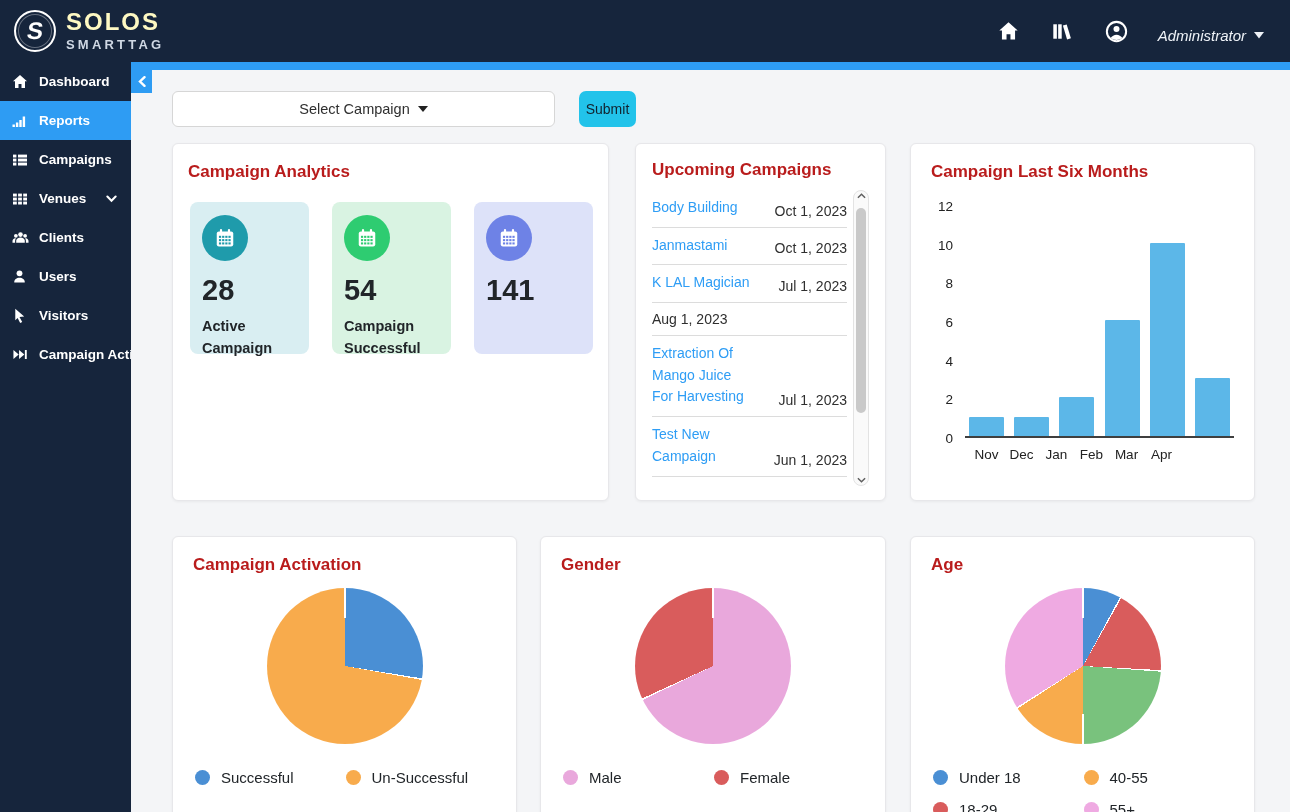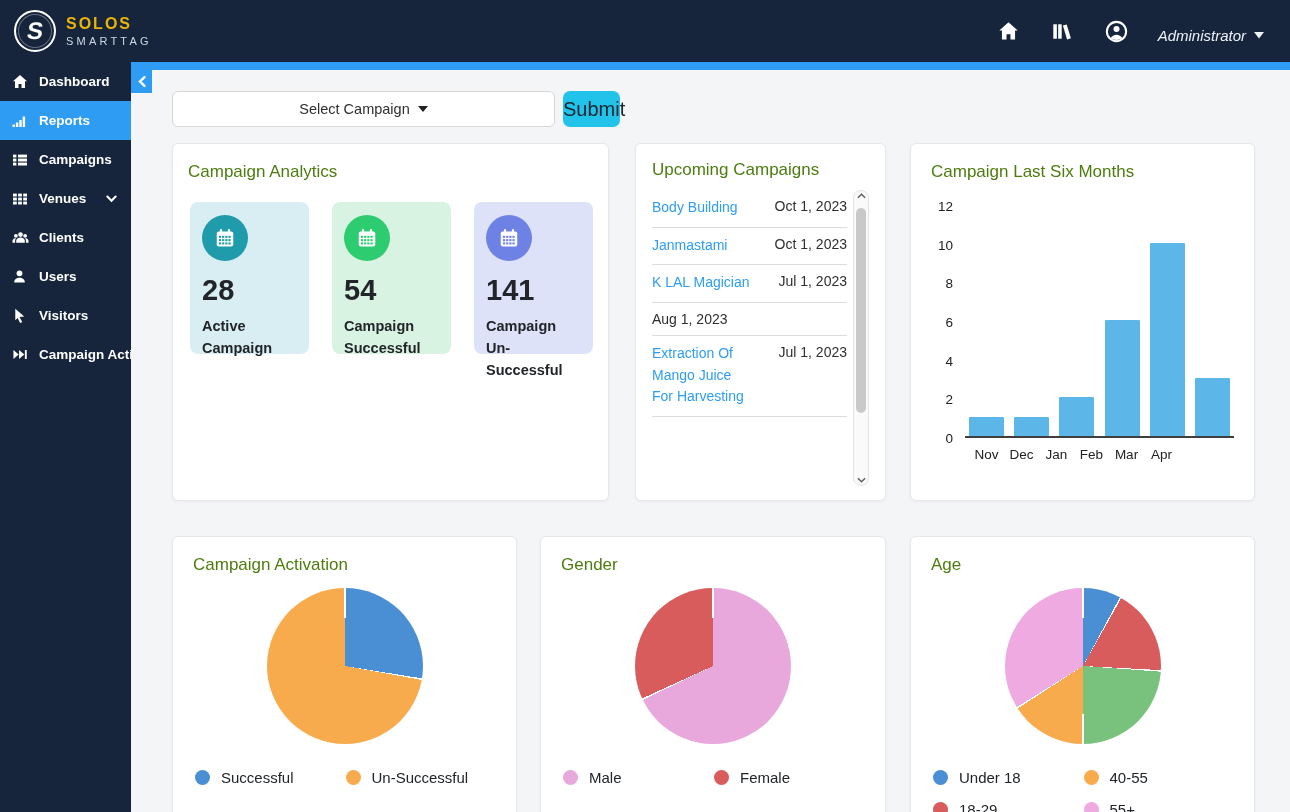--- a/index.html
+++ b/index.html
@@ -7,68 +7,68 @@
               font-family:"Liberation Sans", sans-serif; color:#24292e; position:relative; }
 
   
   .navbar { position:absolute; top:0; left:0; width:1290px; height:62px; background:#16253c;
             display:flex; align-items:center; justify-content:space-between; padding:0 26px 0 14px; z-index:30; }
   .brand { display:flex; align-items:center; gap:10px; }
   .brand-circle { width:42px; height:42px; border:2px solid #fff; border-radius:50%;
                   display:flex; align-items:center; justify-content:center;
                   box-shadow:inset 0 0 0 2px #16253c, inset 0 0 0 3px #ffffff55; }
   .brand-circle span { color:#fff; font-size:24px; font-weight:800; transform:skewX(-8deg); }
-  .brand-name { color:#eab308; font-size:16px; font-weight:800; letter-spacing:2px; line-height:1; }
-  .brand-sub  { color:#cfd8e4; font-size:11px; font-weight:400; letter-spacing:3.2px; margin-top:3px; }
+  .brand-name { color:#fef9c3; font-size:24px; font-weight:800; letter-spacing:2px; line-height:1; }
+  .brand-sub  { color:#cfd8e4; font-size:13px; font-weight:700; letter-spacing:3.2px; margin-top:3px; }
   .nav-right { display:flex; align-items:flex-end; gap:28px;font-style:italic; }
   .nav-icon-btn { width:26px; height:26px; display:flex; align-items:center; justify-content:center; cursor:pointer; }
   .admin-dd { display:flex; align-items:center; gap:8px; color:#eef2f7; font-size:15px; cursor:pointer; }
 
   
   .sidebar { position:absolute; top:62px; left:0; width:131px; height:750px; background:#16253c; z-index:20; }
   .side-item { height:39px; display:flex; align-items:center; gap:10px; padding-left:12px;
                color:#fff; font-size:13.5px; font-weight:600; white-space:nowrap; overflow:hidden; cursor:pointer;text-align:right; }
   .side-item.active { background:#2e9cf3; }
   .side-item .sicon { width:17px; min-width:17px; height:17px; display:flex; align-items:center; }
   .side-item .chev { margin-left:10px; display:flex; }
 
   
   .main { position:absolute; top:62px; left:131px; width:1159px; height:750px; background:#f4f5f7; }
   .top-strip { height:8px; width:100%; background:#2e9cf3; }
   .collapse-btn { position:absolute; top:8px; left:0; width:21px; height:23px; background:#2e9cf3;
                   display:flex; align-items:center; justify-content:center; cursor:pointer; }
   .content { padding:21px 35px 0 41px; }
 
   
-  .toolbar { display:flex; gap:8px; margin-bottom:16px; }
+  .toolbar { display:flex; gap:24px; margin-bottom:16px; }
   .campaign-select { width:383px; height:36px; background:#fff; border:1px solid #d6d6d6; border-radius:6px;
                      display:flex; align-items:center; justify-content:center; gap:8px; font-size:14.5px; color:#2f2f2f; cursor:pointer; }
   .caret-dn { width:0; height:0; border-left:5px solid transparent; border-right:5px solid transparent; border-top:6px solid #222; }
   .submit-btn { width:57px; height:36px; background:#22c3ea; border:none; border-radius:7px;
-                font-size:20px; color:#12232f; font-family:inherit; cursor:pointer; }
+                font-size:14px; color:#12232f; font-family:inherit; cursor:pointer; }
 
   
   .card { background:#fff; border:1px solid #e7e7ea; border-radius:6px; box-shadow:0 1px 3px rgba(0,0,0,.05); }
-  .card-title { font-size:17px; font-weight:400; color:#4d7c0f; }
+  .card-title { font-size:17px; font-weight:700; color:#b91c1c; }
   .row1 { display:flex; }
   .row2 { display:flex; margin-top:35px; }
 
   
   .card-analytics { width:437px; height:358px; padding:18px 15px; margin-right:26px; }
   .tiles { display:flex; gap:23px; margin-top:20px; padding-left:2px; }
   .tile { width:120px; height:152px; border-radius:8px; padding:13px 12px; }
   .tile-circle { width:46px; height:46px; border-radius:50%; display:flex; align-items:center; justify-content:center; margin-bottom:13px; }
   .tile-value { font-size:29px; font-weight:700; color:#212529; margin-bottom:9px; }
   .tile-label { font-size:14.5px; font-weight:700; color:#212529; line-height:1.5; }
 
   
   .card-upcoming { width:251px; height:358px; padding:16px 16px; margin-right:24px; }
   .up-body { display:flex; gap:6px; margin-top:10px; }
   .up-list { flex:1; height:296px; overflow:hidden; }
-  .up-row { display:flex; justify-content:space-between; align-items:flex-start; gap:24px;
+  .up-row { display:flex; justify-content:space-between; align-items:flex-end; gap:24px;
             padding:7px 0 8px; border-bottom:1px solid #dcdcdc; }
   .up-link { color:#2e9df5; font-size:14px; line-height:1.55; width:112px; cursor:pointer; }
   .up-date { color:#2f2f2f; font-size:14px; white-space:nowrap; padding-top:1px; }
   .fake-scrollbar { width:16px; height:296px; background:#fafafa; border:1px solid #e3e3e3; border-radius:8px;
                     position:relative; display:flex; flex-direction:column; justify-content:space-between; align-items:center; padding:2px 0; }
   .sb-thumb { position:absolute; top:17px; left:2px; width:10px; height:205px; background:#c9c9c9; border-radius:5px; cursor:grab; }
 
   
   .card-bar { width:345px; height:358px; padding:18px 20px; }
   .bar-area { position:relative; margin-top:24px; height:232px; }
@@ -331,21 +331,20 @@
                     <rect x="8.2" y="8.8" width="1.6" height="1.5"></rect>
                     <rect x="10.5" y="8.8" width="1.6" height="1.5"></rect>
                     <rect x="3.6" y="11.2" width="1.6" height="1.5"></rect>
                     <rect x="5.9" y="11.2" width="1.6" height="1.5"></rect>
                     <rect x="8.2" y="11.2" width="1.6" height="1.5"></rect>
                     <rect x="10.5" y="11.2" width="1.6" height="1.5"></rect>
                   </g>
                 </svg>
             </div>
             <div class="tile-value">141</div>
-            <div class="tile-label">Campaign Un-Successful</div>
           </div>
         </div>
       </section>
 
       <section class="card card-upcoming">
         <h2 class="card-title">Upcoming Campaigns</h2>
         <div class="up-body">
           <div class="up-list">
             <div class="up-row">
               <a class="up-link">Body Building</a>
@@ -358,20 +357,24 @@
             <div class="up-row">
               <a class="up-link">K LAL Magician</a>
               <span class="up-date">Jul 1, 2023</span>
             </div>
             <div class="up-row">
               <span class="up-date">Aug 1, 2023</span>
             </div>
             <div class="up-row">
               <a class="up-link">Extraction Of Mango Juice For Harvesting</a>
               <span class="up-date">Jul 1, 2023</span>
+            </div>
+            <div class="up-row">
+              <a class="up-link">Test New Campaign</a>
+              <span class="up-date">Jun 1, 2023</span>
             </div>
           </div>
           <div class="fake-scrollbar">
             <svg width="9" height="6" viewBox="0 0 10 6">
                 <path fill="none" stroke="#5f5f5f" stroke-width="1.6" d="M1 5 5 1 9 5"></path>
               </svg>
             <div class="sb-thumb"></div>
             <svg width="9" height="6" viewBox="0 0 10 6">
                 <path fill="none" stroke="#5f5f5f" stroke-width="1.6" d="M1 1 5 5 9 1"></path>
               </svg>

